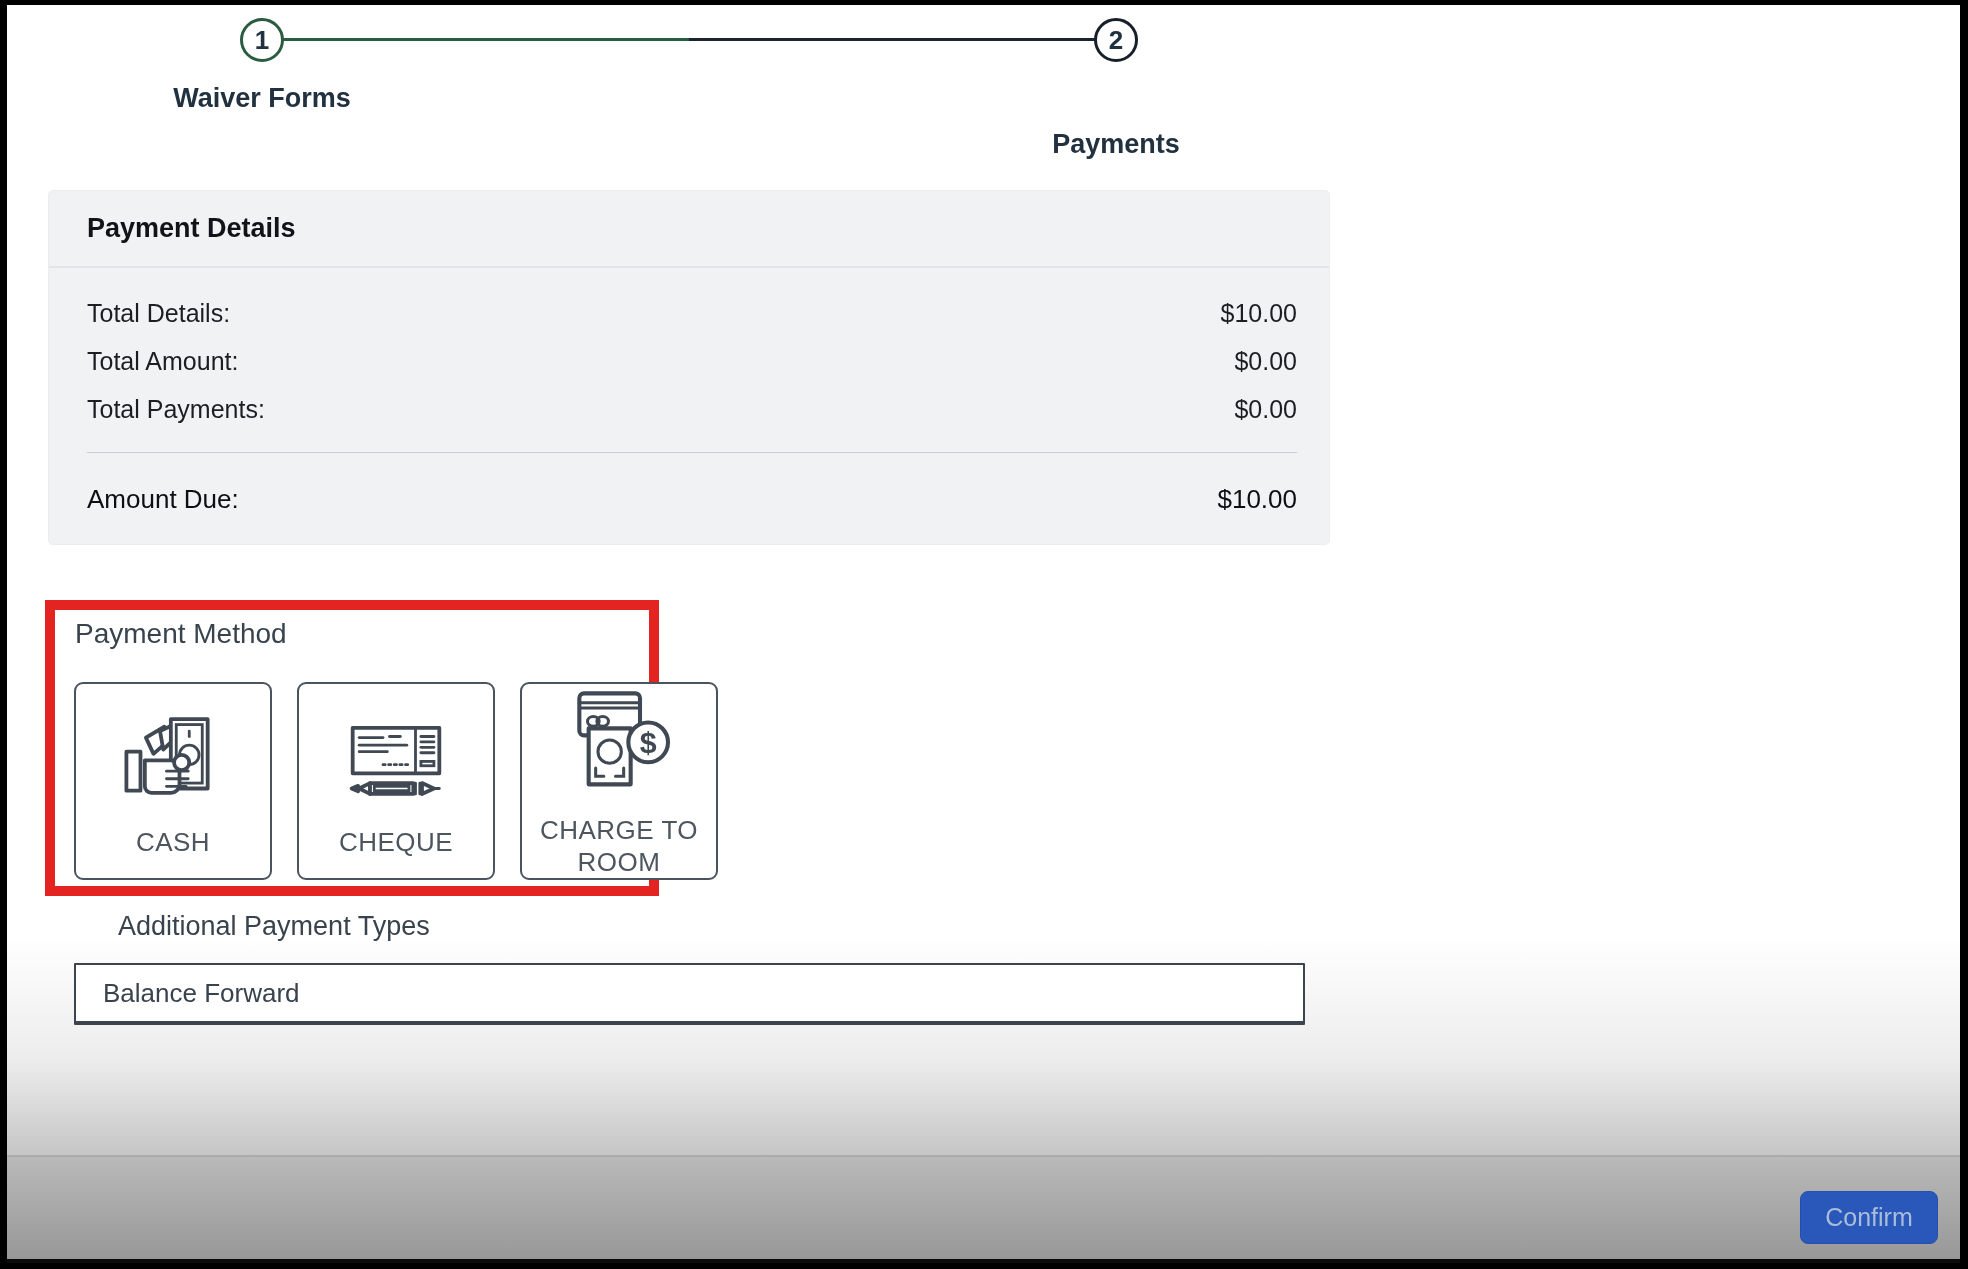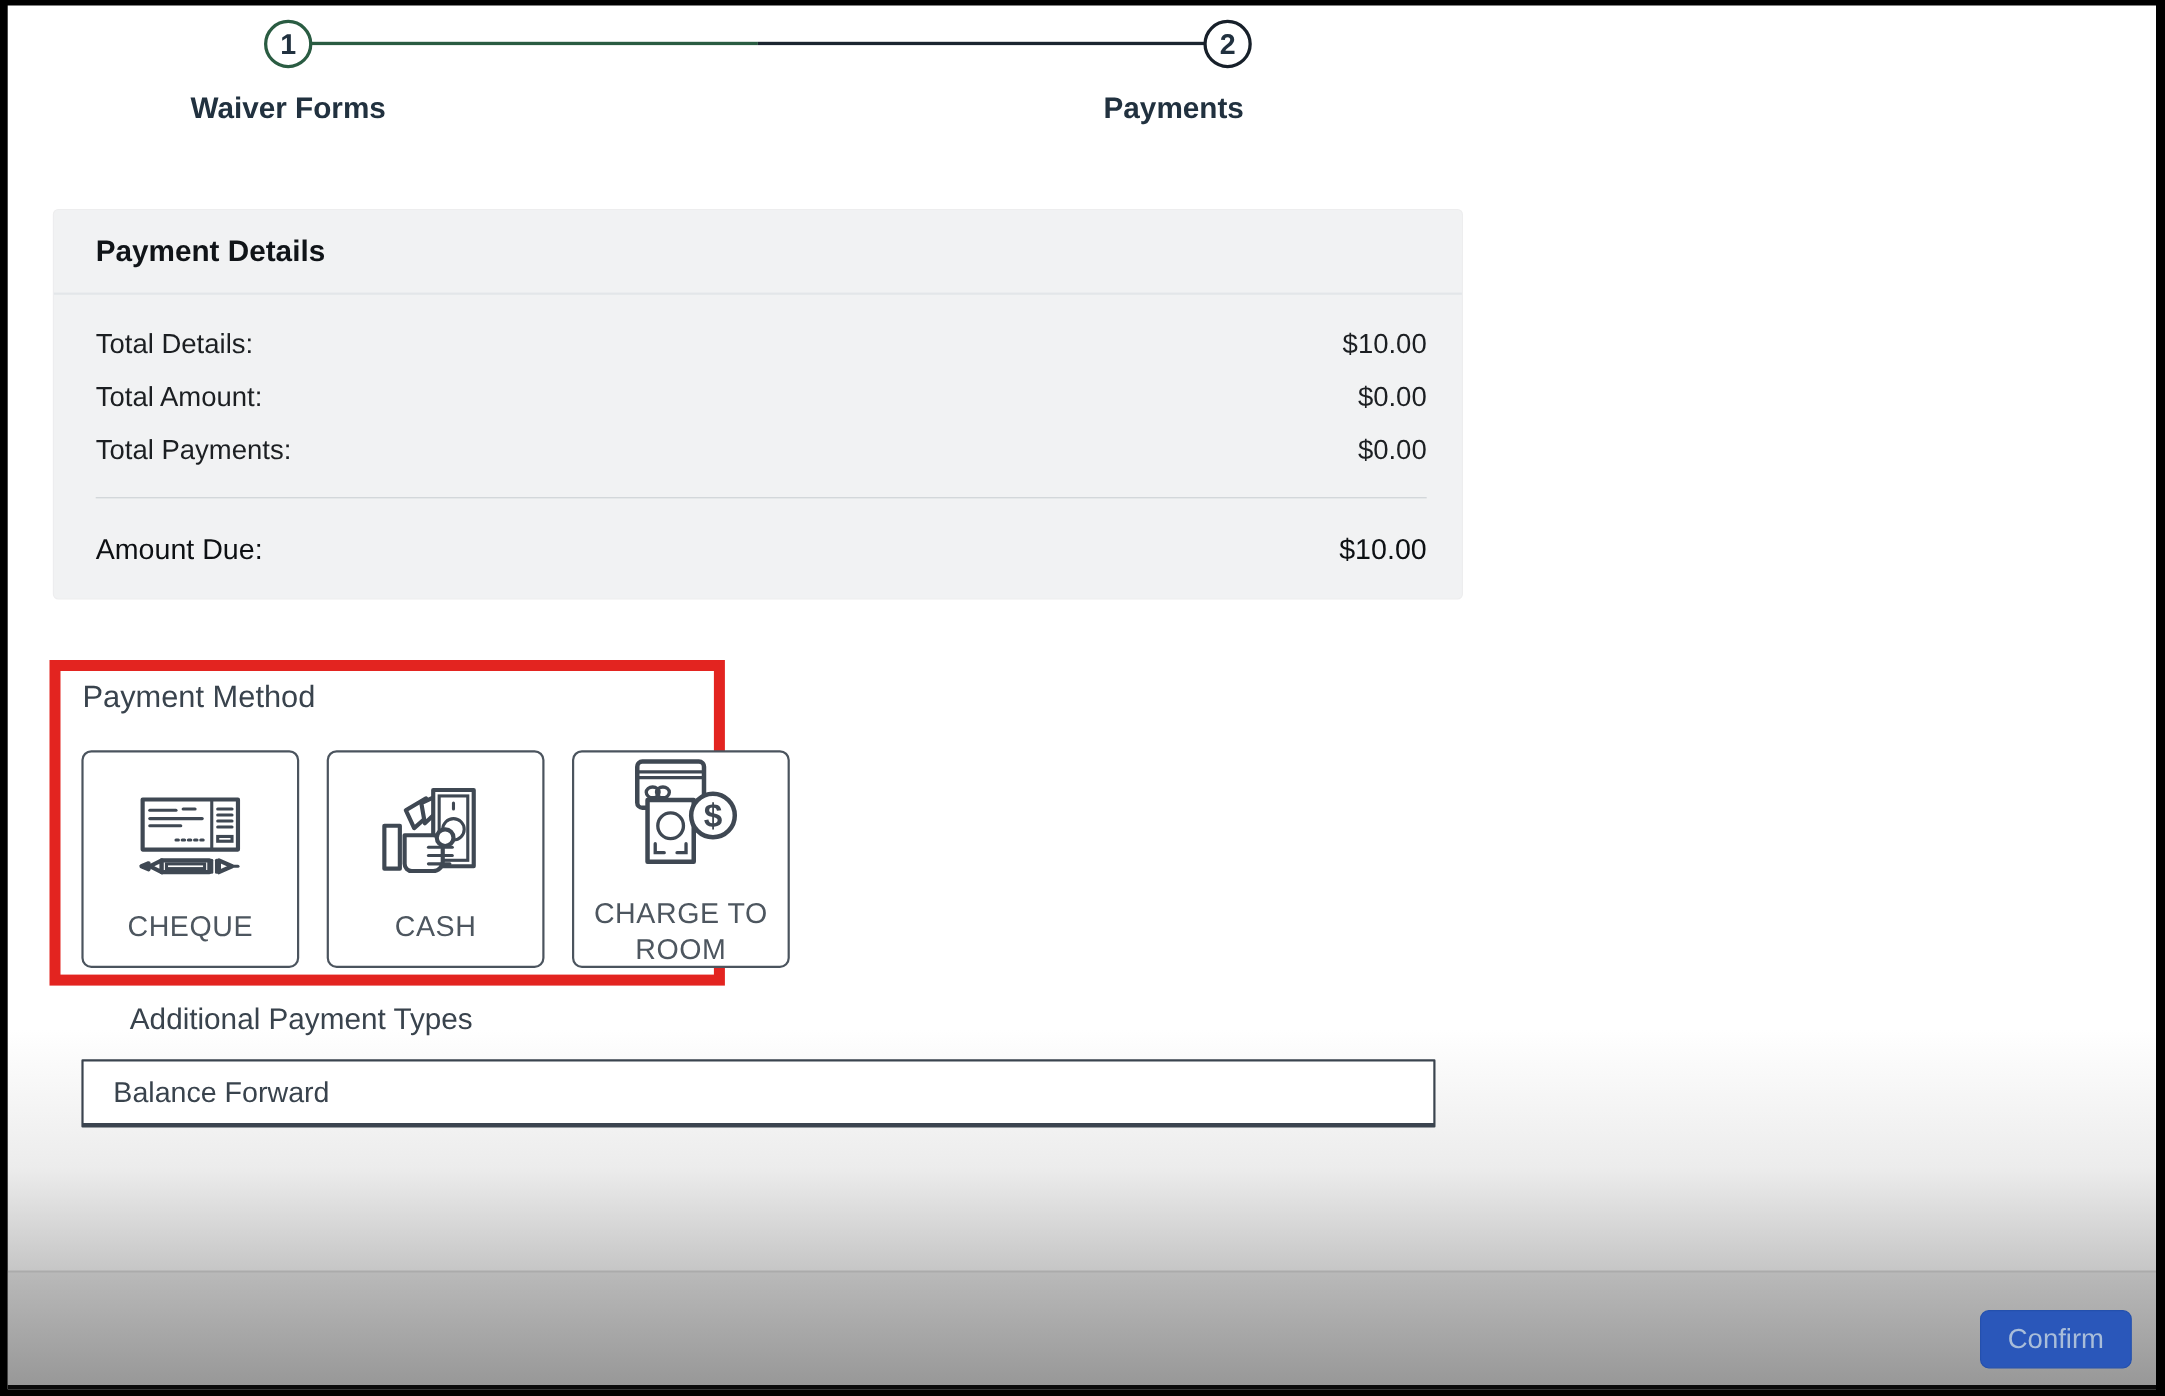--- a/index.html
+++ b/index.html
@@ -23,21 +23,21 @@
     background:#fff; display:flex; align-items:center; justify-content:center;
     font-size:26px; font-weight:bold; color:#21313f; cursor:pointer;
   }
   .circle-1 { left:233px; border:3px solid #2a5c42; }
   .circle-2 { left:1087px; border:3px solid #17202a; }
   .step-label {
     position:absolute; top:78px; transform:translateX(-50%);
     font-size:27px; font-weight:bold; color:#21313f; white-space:nowrap;
   }
   .label-1 { left:255px; }
-  .label-2 { left:1060px; }
+  .label-2 { left:1109px;margin-top:46px; }
 
   
   .details-panel {
     position:absolute; left:41px; top:185px; width:1282px; height:355px;
     background:#f1f2f3; border-radius:5px; border:1px solid #ededee;
   }
   .panel-header {
     height:77px; border-bottom:2px solid #e3e6e9;
     display:flex; align-items:center; padding-left:38px;
   }
@@ -133,20 +133,40 @@
       <div class="d-divider"></div>
       <div class="d-row d-row-total">
         <span>Amount Due:</span>
         <span>$10.00</span>
       </div>
     </div>
 
     <div class="method-box">
       <div class="pm-title">Payment Method</div>
       <div class="pm-cards">
+
+        <div class="pm-card">
+          <span class="pm-icon">
+            <svg width="122" height="104" viewBox="0 0 96 96" preserveAspectRatio="xMidYMid meet">
+              <rect class="st" x="5" y="44" width="13" height="36"></rect>
+              <path class="st" d="M30,46 L23,31 L40,21 L47,31 Z"></path>
+              <path class="st" d="M39,42 L36,25 L53,17 L57,25 Z"></path>
+              <rect class="st" x="46" y="14" width="34" height="64"></rect>
+              <rect class="ln" x="51" y="19" width="24" height="54"></rect>
+              <line class="ln" x1="63" y1="25" x2="63" y2="30"></line>
+              <circle class="ln" cx="63" cy="47" r="9"></circle>
+              <path class="st" d="M22,52 h24 a8,8 0 0 1 8,8 v14 a8,8 0 0 1 -8,8 h-18 a6,6 0 0 1 -6,-6 Z"></path>
+              <circle class="st" cx="56" cy="54" r="7"></circle>
+              <line class="ln" x1="42" y1="62" x2="62" y2="62"></line>
+              <line class="ln" x1="42" y1="69" x2="62" y2="69"></line>
+              <line class="ln" x1="42" y1="76" x2="60" y2="76"></line>
+            </svg>
+          </span>
+          <span class="pm-label">CASH</span>
+        </div>
 
         <div class="pm-card">
           <span class="pm-icon">
             <svg width="128" height="104" viewBox="0 0 96 96" preserveAspectRatio="xMidYMid meet">
               <rect class="st" x="8" y="22" width="80" height="42"></rect>
               <line class="ln" x1="66" y1="22" x2="66" y2="64"></line>
               <line class="ln" x1="71" y1="30" x2="83" y2="30"></line>
               <line class="ln" x1="71" y1="35" x2="83" y2="35"></line>
               <line class="ln" x1="71" y1="40" x2="83" y2="40"></line>
               <line class="ln" x1="71" y1="45" x2="83" y2="45"></line>
@@ -164,40 +184,20 @@
               <line class="ln" x1="70" y1="73" x2="70" y2="83"></line>
               <path class="st" d="M72,73 L83,78 L72,83 Z"></path>
               <line class="ln" x1="83" y1="78" x2="88" y2="78"></line>
             </svg>
           </span>
           <span class="pm-label">CHEQUE</span>
         </div>
 
         <div class="pm-card">
           <span class="pm-icon">
-            <svg width="122" height="104" viewBox="0 0 96 96" preserveAspectRatio="xMidYMid meet">
-              <rect class="st" x="5" y="44" width="13" height="36"></rect>
-              <path class="st" d="M30,46 L23,31 L40,21 L47,31 Z"></path>
-              <path class="st" d="M39,42 L36,25 L53,17 L57,25 Z"></path>
-              <rect class="st" x="46" y="14" width="34" height="64"></rect>
-              <rect class="ln" x="51" y="19" width="24" height="54"></rect>
-              <line class="ln" x1="63" y1="25" x2="63" y2="30"></line>
-              <circle class="ln" cx="63" cy="47" r="9"></circle>
-              <path class="st" d="M22,52 h24 a8,8 0 0 1 8,8 v14 a8,8 0 0 1 -8,8 h-18 a6,6 0 0 1 -6,-6 Z"></path>
-              <circle class="st" cx="56" cy="54" r="7"></circle>
-              <line class="ln" x1="42" y1="62" x2="62" y2="62"></line>
-              <line class="ln" x1="42" y1="69" x2="62" y2="69"></line>
-              <line class="ln" x1="42" y1="76" x2="60" y2="76"></line>
-            </svg>
-          </span>
-          <span class="pm-label">CASH</span>
-        </div>
-
-        <div class="pm-card">
-          <span class="pm-icon">
             <svg width="126" height="112" viewBox="0 0 96 96" preserveAspectRatio="xMidYMid meet">
               <rect class="st" x="14" y="8" width="52" height="36" rx="4"></rect>
               <line class="ln" x1="14" y1="16" x2="66" y2="16"></line>
               <line class="ln" x1="14" y1="20.5" x2="66" y2="20.5"></line>
               <ellipse class="ln" cx="26" cy="32" rx="5" ry="4.2"></ellipse>
               <ellipse class="ln" cx="34" cy="32" rx="5" ry="4.2"></ellipse>
               <rect class="st" x="22" y="38" width="36" height="48"></rect>
               <circle class="ln" cx="40" cy="58" r="10"></circle>
               <path class="ln" d="M28,72 v7 h7"></path>
               <path class="ln" d="M52,72 v7 h-7"></path>

